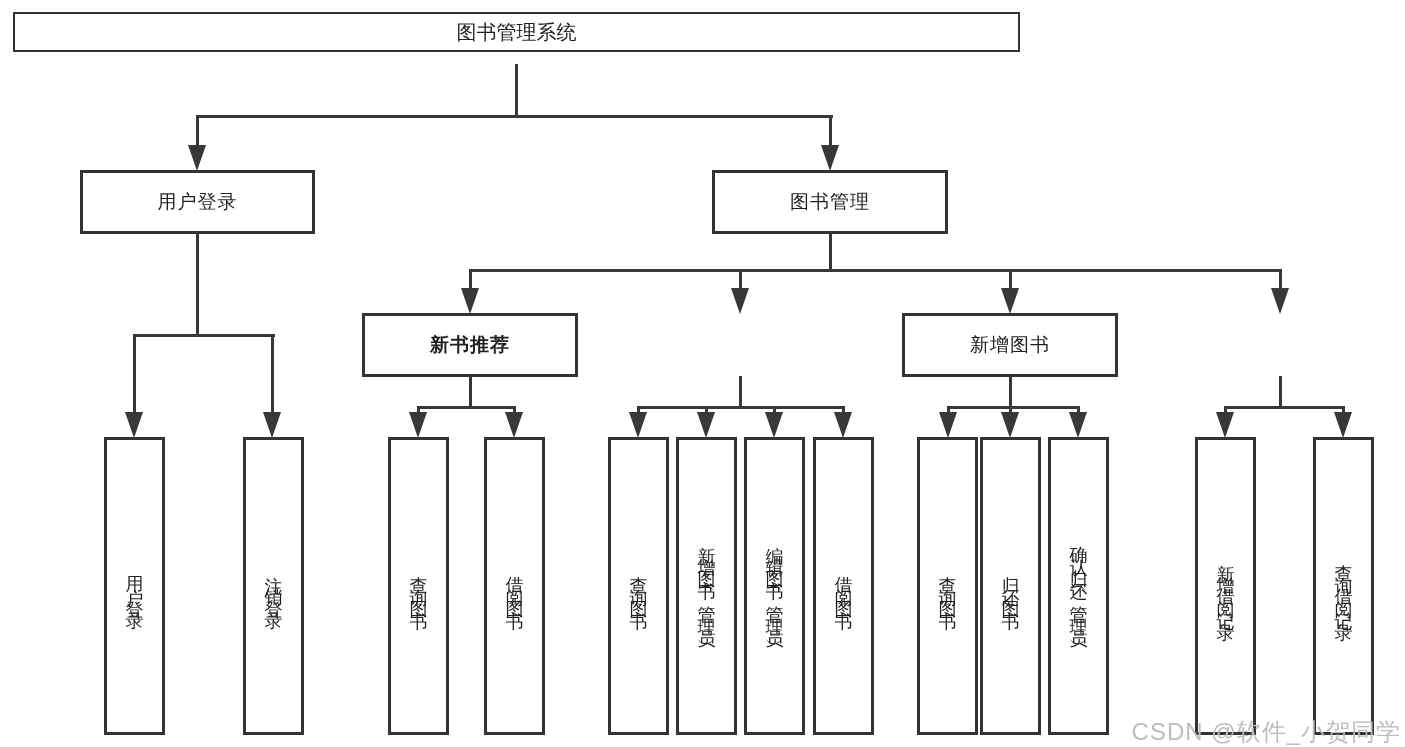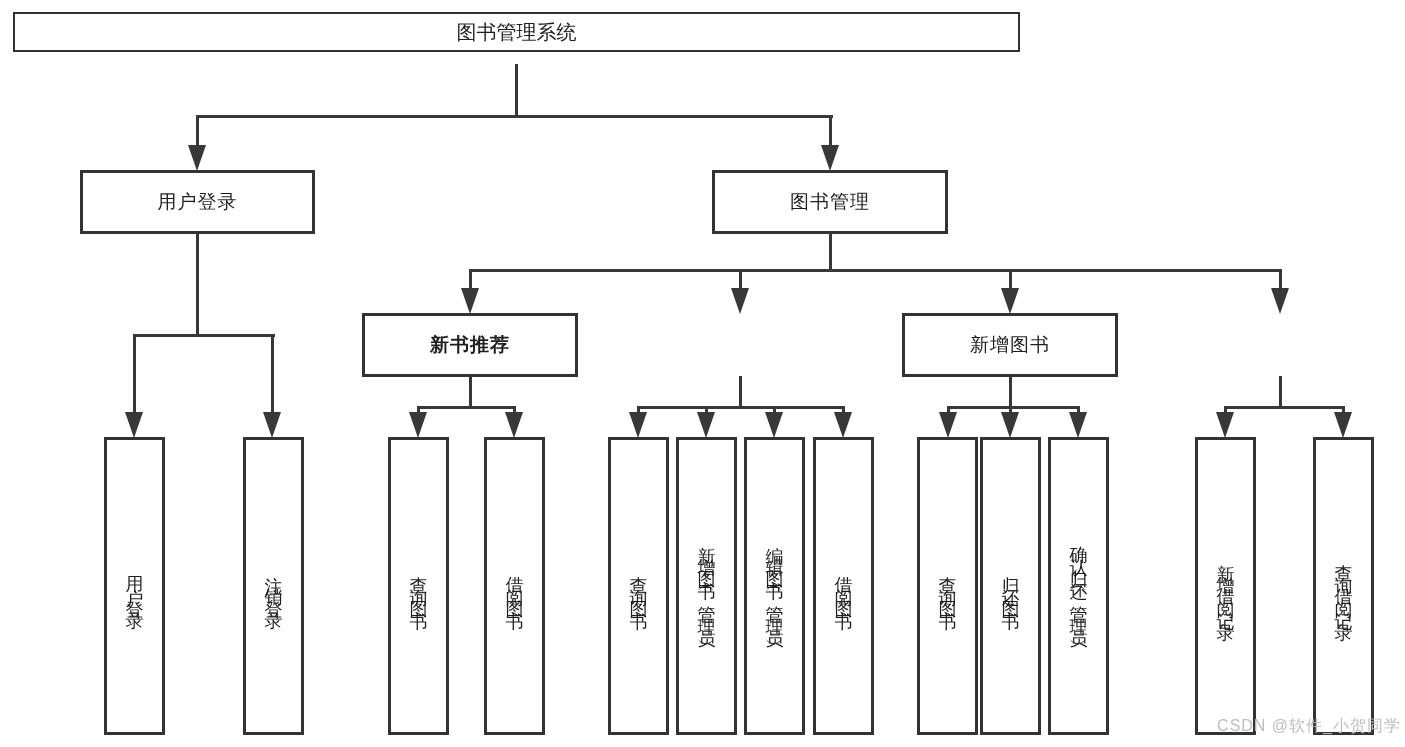--- a/index.html
+++ b/index.html
@@ -57,21 +57,21 @@
     position: absolute; width: 0; height: 0; z-index: 1;
     border-left: 9px solid transparent;
     border-right: 9px solid transparent;
     border-top: 26px solid #383838;
   }
   
   .watermark {
     position: absolute;
     top: 716px;
     right: 4px;
-    font-size: 16px;
+    font-size: 24px;
     color: #bdbdbd;
     z-index: 5;
     letter-spacing: 1px;
   }
 </style>
 </head>
 <body>
 
 <div id="canvas">
 

